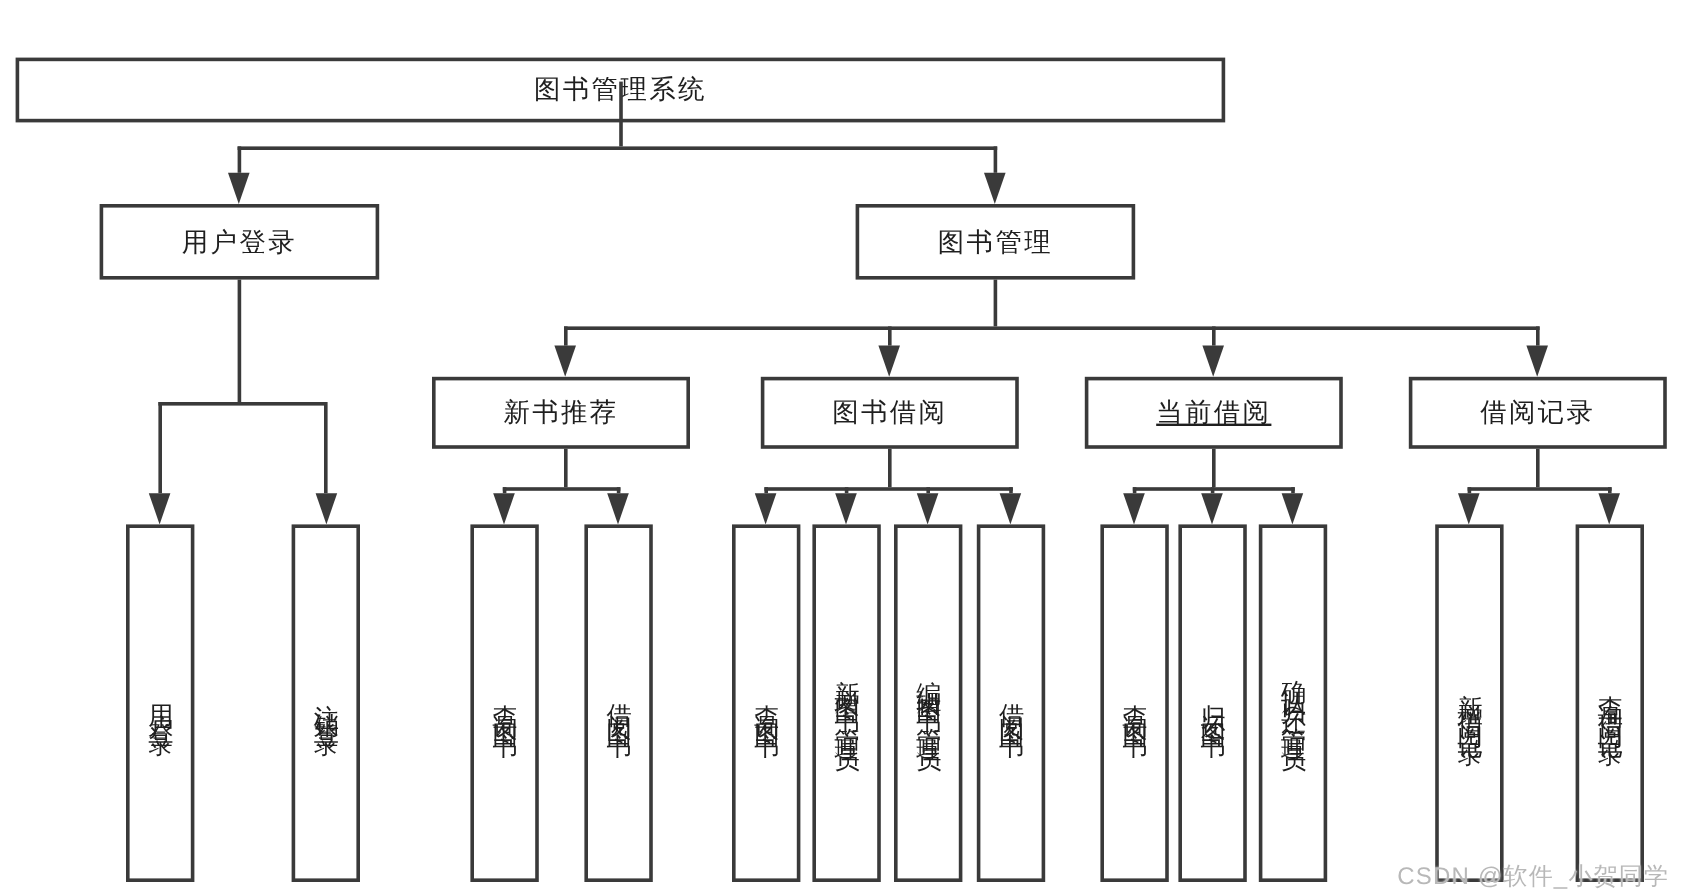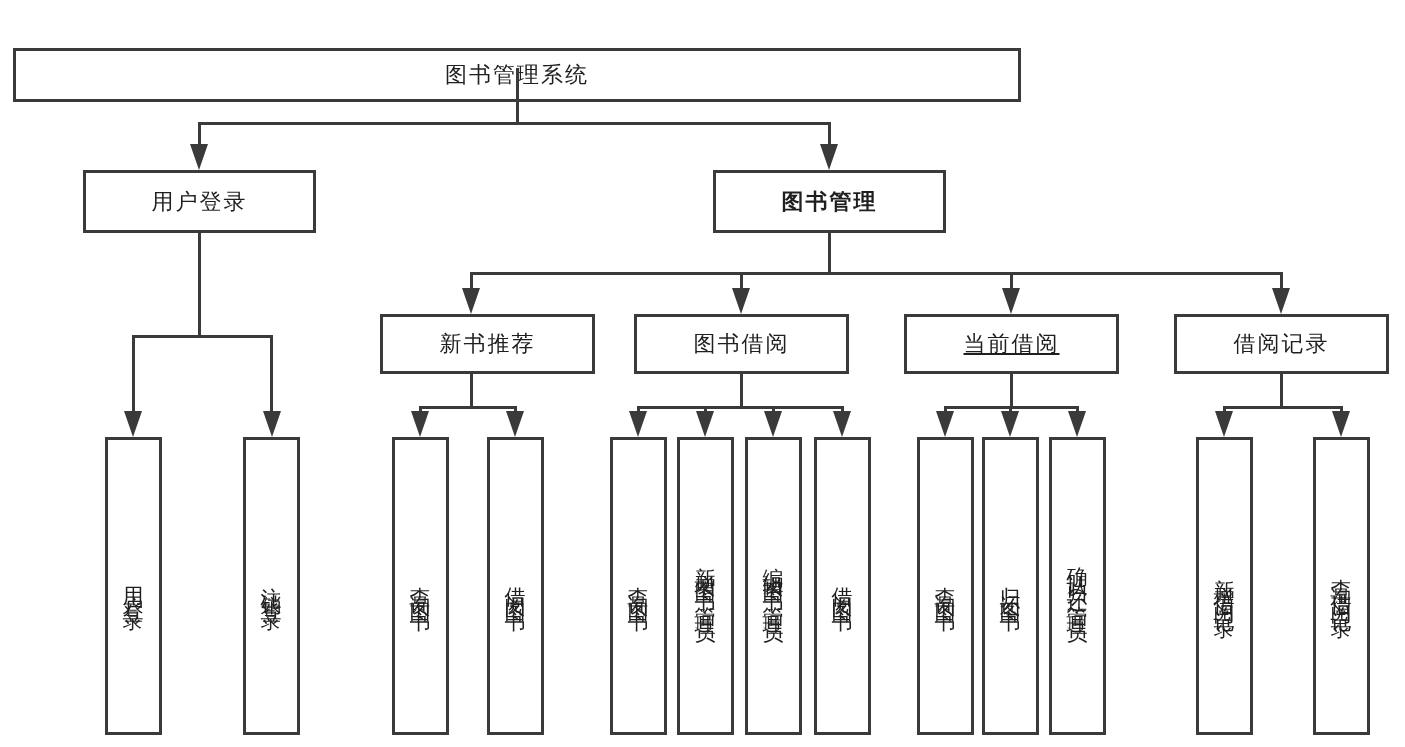--- a/index.html
+++ b/index.html
@@ -73,21 +73,21 @@
   <div class="v" style="left:516px;top:68px;height:54px;"></div>
   <div class="h" style="left:198px;top:122px;width:633px;"></div>
   <div class="v" style="left:198px;top:122px;height:22px;"></div>
   <div class="arrow" style="left:190px;top:144px;"></div>
   <div class="v" style="left:828px;top:122px;height:22px;"></div>
   <div class="arrow" style="left:820px;top:144px;"></div>
 
   <div class="node" style="left:83px;top:170px;width:233px;height:63px;">
     <span>用户登录</span>
   </div>
-  <div class="node" style="left:713px;top:170px;width:233px;height:63px;font-weight:bold;">
+  <div class="node" style="left:713px;top:170px;width:233px;height:63px;">
     <span>图书管理</span>
   </div>
 
   <div class="v" style="left:198px;top:233px;height:102px;"></div>
   <div class="h" style="left:132px;top:335px;width:140px;"></div>
   <div class="v" style="left:132px;top:335px;height:76px;"></div>
   <div class="arrow" style="left:124px;top:411px;"></div>
   <div class="v" style="left:270px;top:335px;height:76px;"></div>
   <div class="arrow" style="left:263px;top:411px;"></div>
 
@@ -95,21 +95,21 @@
   <div class="h" style="left:470px;top:272px;width:813px;"></div>
   <div class="v" style="left:470px;top:272px;height:16px;"></div>
   <div class="arrow" style="left:462px;top:288px;"></div>
   <div class="v" style="left:740px;top:272px;height:16px;"></div>
   <div class="arrow" style="left:732px;top:288px;"></div>
   <div class="v" style="left:1010px;top:272px;height:16px;"></div>
   <div class="arrow" style="left:1002px;top:288px;"></div>
   <div class="v" style="left:1280px;top:272px;height:16px;"></div>
   <div class="arrow" style="left:1272px;top:288px;"></div>
 
-  <div class="node" style="left:380px;top:314px;width:215px;height:60px;">
+  <div class="node" style="left:360px;top:314px;width:215px;height:60px;">
     <span>新书推荐</span>
   </div>
   <div class="node" style="left:634px;top:314px;width:215px;height:60px;">
     <span>图书借阅</span>
   </div>
   <div class="node" style="left:904px;top:314px;width:215px;height:60px;text-decoration:underline;">
     <span>当前借阅</span>
   </div>
   <div class="node" style="left:1174px;top:314px;width:215px;height:60px;">
     <span>借阅记录</span>
@@ -182,14 +182,15 @@
   <div class="leaf" style="left:1049px;top:437px;">
     <span class="vtext">确认归还（管理员）</span>
   </div>
   <div class="leaf" style="left:1196px;top:437px;">
     <span class="vtext">新增借阅记录</span>
   </div>
   <div class="leaf" style="left:1313px;top:437px;">
     <span class="vtext">查询借阅记录</span>
   </div>
 
+  <div class="watermark">CSDN @软件_小贺同学</div>
 
 </div>
 
 </body></html>

